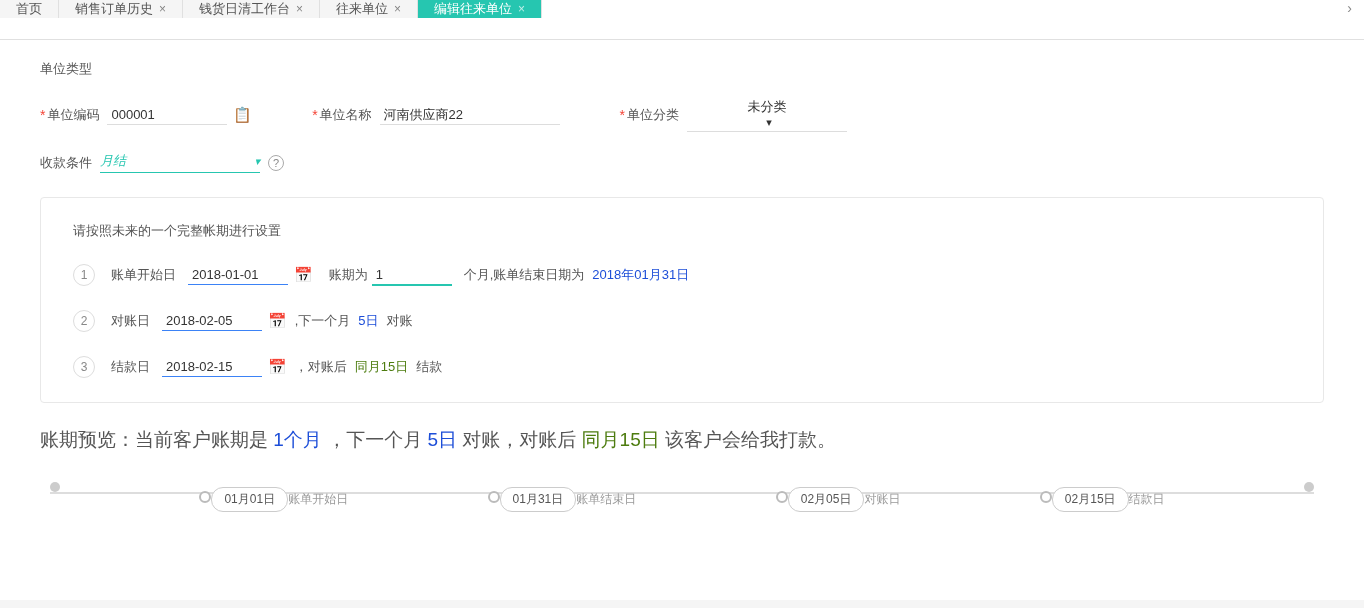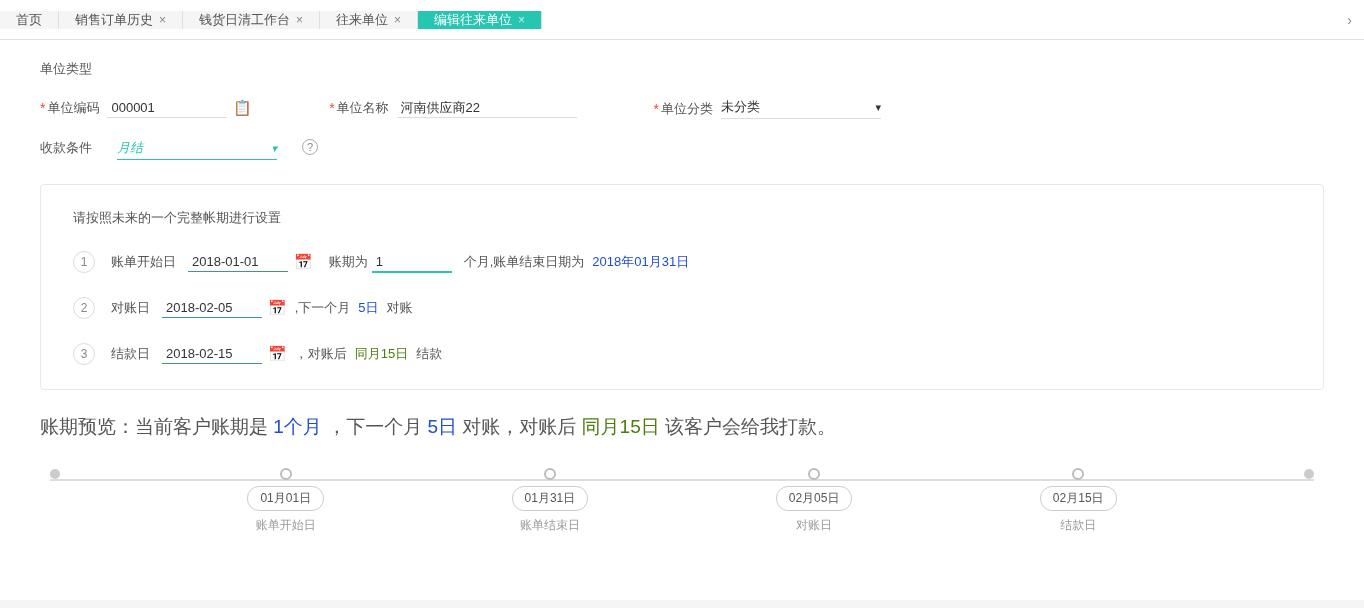--- a/index.html
+++ b/index.html
@@ -3,21 +3,21 @@
   <meta charset="utf-8">
   <style>
     * { box-sizing: border-box; margin: 0; padding: 0; }
     body { font-family: 'Microsoft YaHei', Arial, sans-serif; font-size: 14px; background: #f5f5f5; color: #333; }
 
     
     .tab-bar {
       display: flex;
       background: #fff;
       border-bottom: 1px solid #e0e0e0;
-      align-items: center;
+      align-items: flex-start;
       height: 40px;
       padding-left: 0;
     }
     .tab {
       display: flex;
       align-items: center;
       padding: 0 16px;
       cursor: pointer;
       font-size: 13px;
       color: #555;
@@ -47,23 +47,23 @@
     
     .main-content {
       background: #fff;
       padding: 20px 40px;
       min-height: 560px;
     }
 
     
     .form-row {
       display: flex;
-      align-items: flex-start;
+      align-items: center;
       margin-bottom: 20px;
-      gap: 17px;
+      gap: 0;
     }
     .form-label {
       font-size: 13px;
       color: #555;
       white-space: nowrap;
       margin-right: 8px;
     }
     .required-star {
       color: #f44336;
       margin-right: 2px;
@@ -267,21 +267,21 @@
     }
     .tl-nodes {
       display: flex;
       justify-content: space-between;
       width: 100%;
       position: relative;
       z-index: 1;
     }
     .tl-node {
       display: flex;
-      flex-direction: column;
+      flex-direction: row;
       align-items: center;
     }
     .tl-dot {
       width: 12px;
       height: 12px;
       border-radius: 50%;
       border: 2px solid #bbb;
       background: #fff;
     }
     .tl-badge {
@@ -346,21 +346,21 @@
 
     <div class="field-group" style="margin-right:60px;">
       <span class="required-star">*</span>
       <span class="form-label">单位名称</span>
       <input class="text-input" type="text" style="width: 180px;" value="河南供应商22">
     </div>
 
     <div class="field-group">
       <span class="required-star">*</span>
       <span class="form-label">单位分类</span>
-      <div class="select-wrap" style="width:160px;">
+      <div class="select-wrap" style="width:160px;flex-direction:column;">
         <span class="select-value">未分类</span>
         <span class="select-arrow">▾</span>
       </div>
     </div>
   </div>
 
   <div class="form-row" style="margin-bottom:24px;">
     <span class="form-label">收款条件</span>
     <div class="dropdown-wrap" style="width:160px;font-style:italic;">
       <span class="dropdown-value">月结</span>

